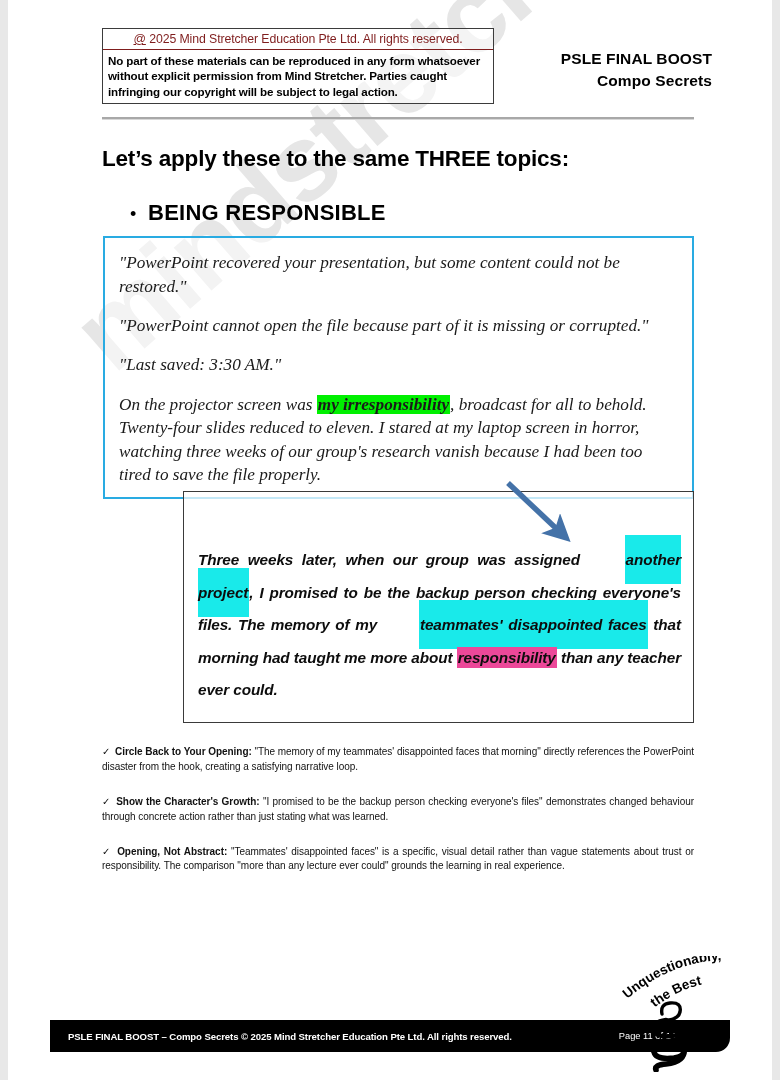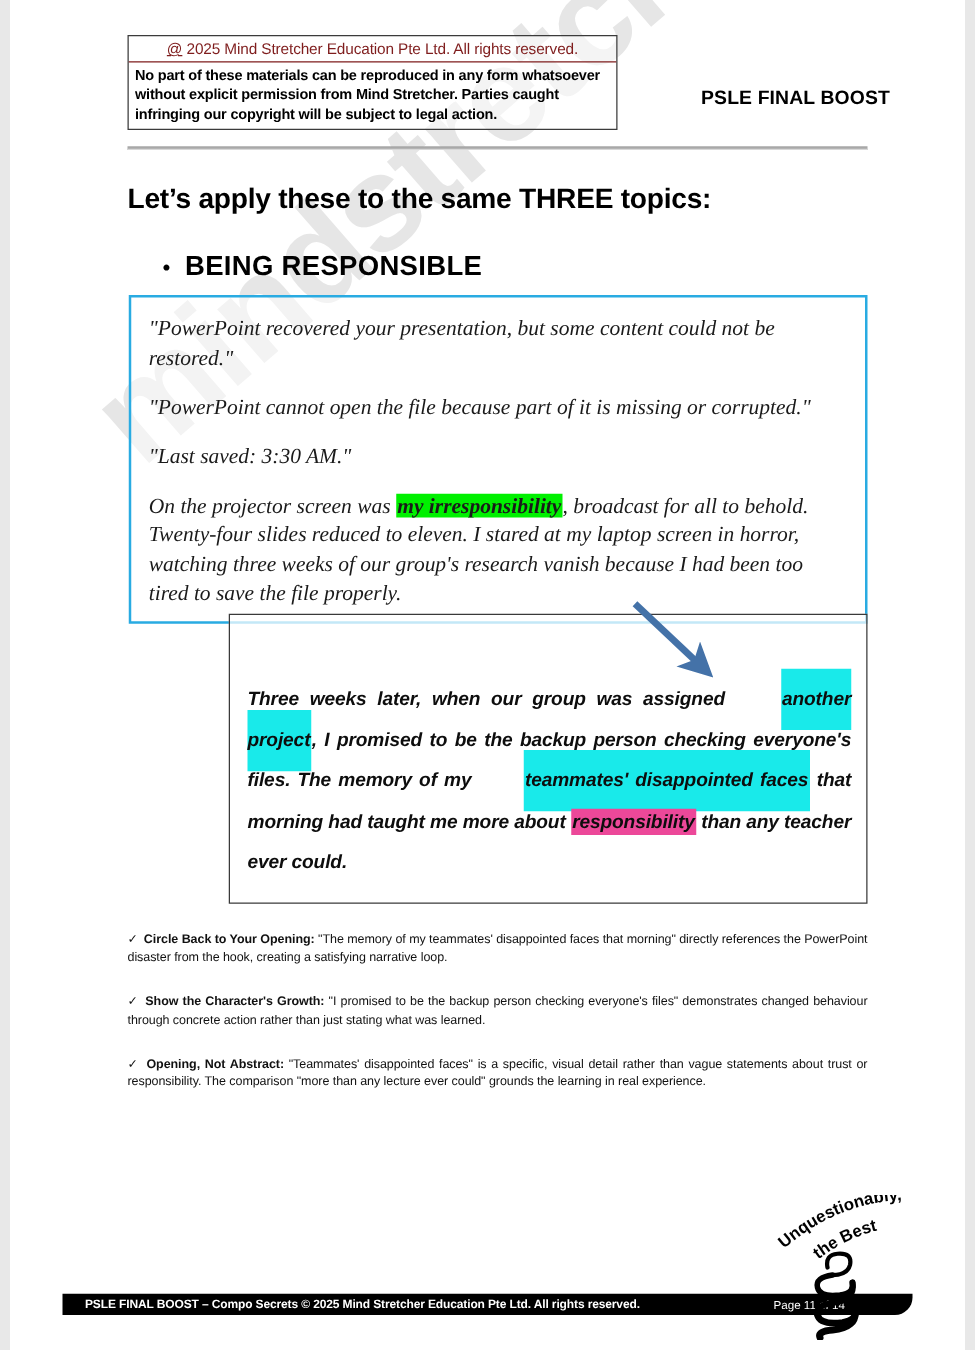--- a/index.html
+++ b/index.html
@@ -84,21 +84,20 @@
     padding-top: 20px;
     text-align: right;
     flex: 1;
   }
   .brand-line {
     font-size: 15.5px;
     font-weight: 700;
     color: #000;
     letter-spacing: 0.1px;
     line-height: 1.45;
-    margin-top: 20px;
   }
 
   .rule {
     margin: 13px 78px 0 94px;
     height: 2px;
     background: #a8a8a8;
     border-bottom: 1px solid #d8d8d8;
   }
 
   
@@ -220,21 +219,21 @@
     height: 116px;
     z-index: 6;
   }
 
   
   .footer-bar {
     position: absolute;
     left: 42px;
     right: 42px;
     bottom: 28px;
-    height: 17px;
+    height: 32px;
     background: #000000;
     border-radius: 0 0 14px 0;
     display: flex;
     align-items: center;
     z-index: 4;
   }
   .footer-left {
     color: #ffffff;
     font-size: 9.6px;
     font-weight: 700;
@@ -260,20 +259,21 @@
 
   <div class="content">
 
     <div class="header-row">
       <div class="copyright-box">
         <div class="copyright-line1"><span class="at">@</span><span> 2025 Mind Stretcher Education Pte Ltd. All rights reserved.</span></div>
         <div class="copyright-body">No part of these materials can be reproduced in any form whatsoever without explicit permission from Mind Stretcher. Parties caught infringing our copyright will be subject to legal action.</div>
       </div>
       <div class="brand">
         <div class="brand-line">PSLE FINAL BOOST</div>
+        <div class="brand-line">Compo Secrets</div>
       </div>
     </div>
 
     <div class="rule"></div>
 
     <div class="main-heading">Let’s apply these to the same THREE topics:</div>
 
     <div class="topic-row">
       <span class="topic-bullet">•</span>
       <span class="topic-label">BEING RESPONSIBLE</span>

